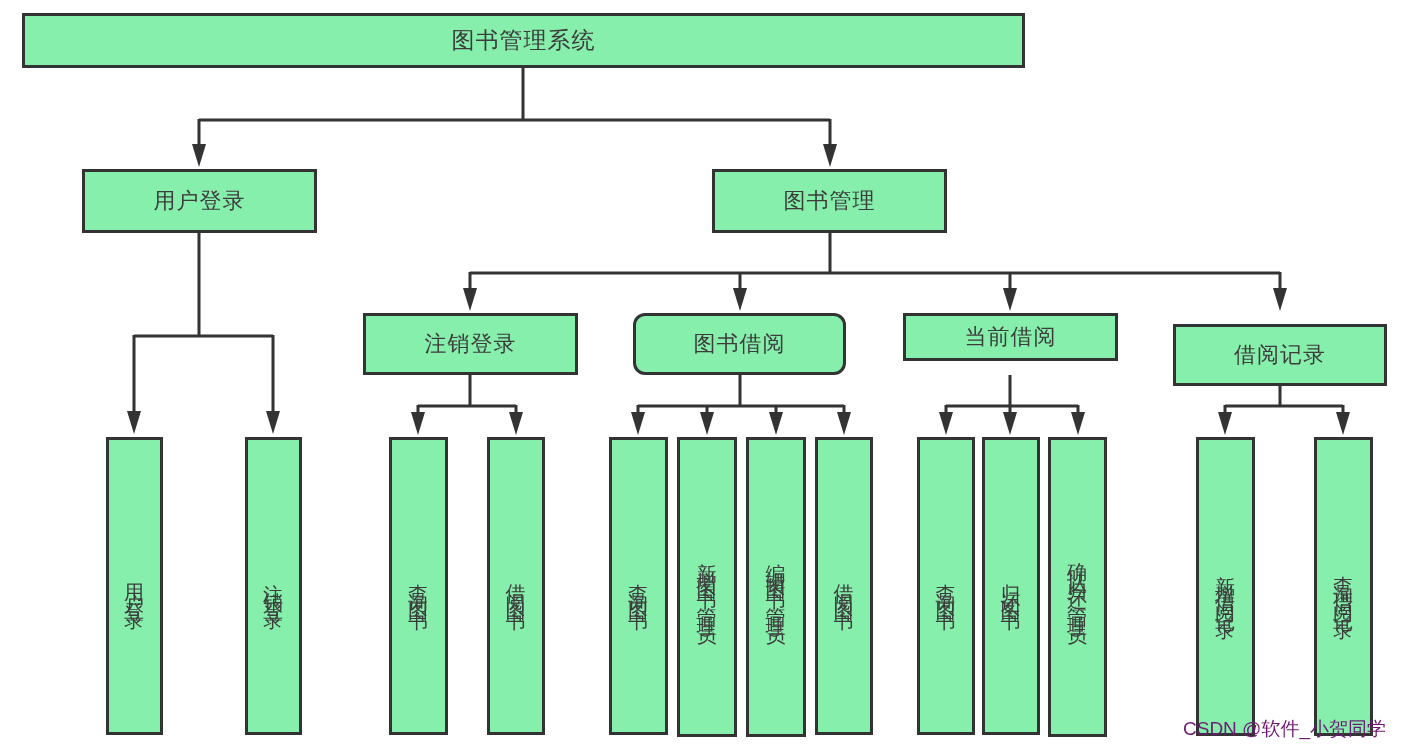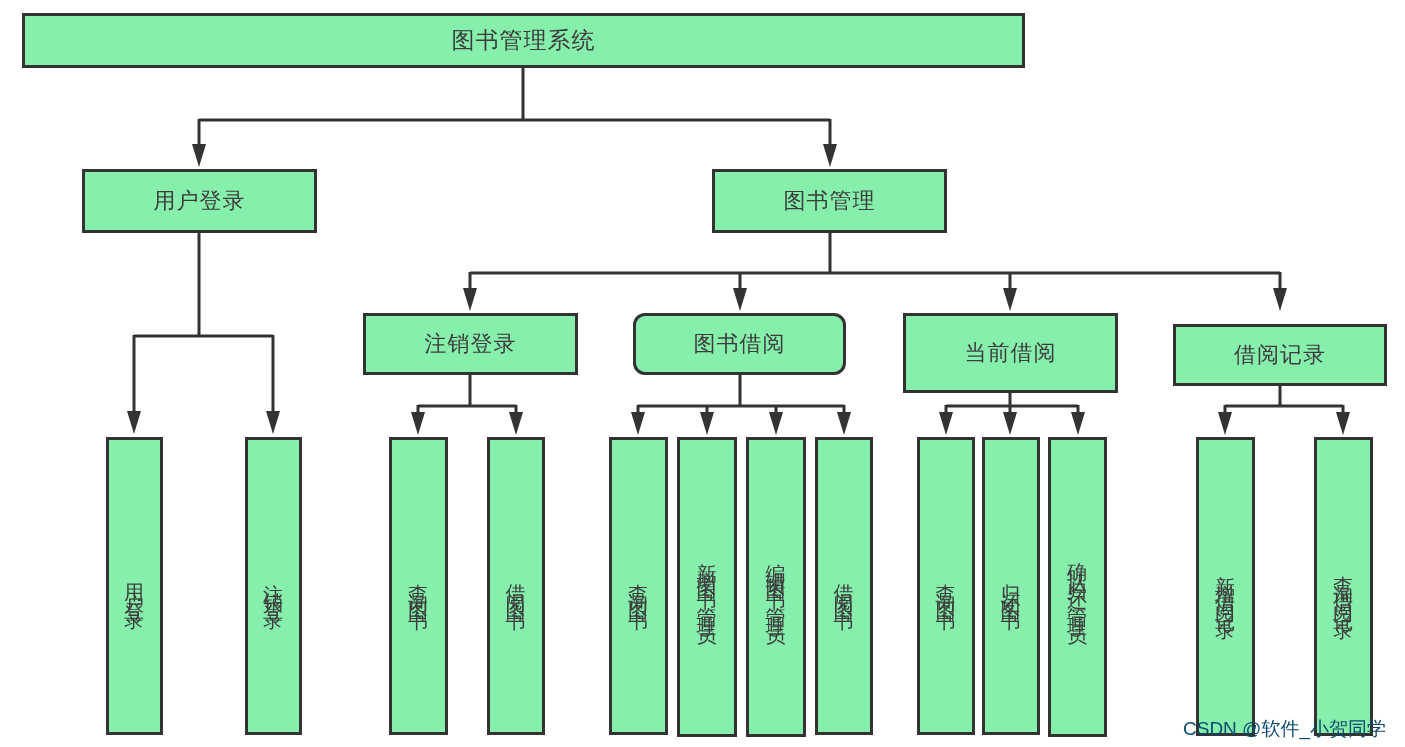--- a/index.html
+++ b/index.html
@@ -33,21 +33,21 @@
     writing-mode: vertical-rl;
     text-orientation: mixed;
     letter-spacing: 9px;
     line-height: 1;
   }
   .watermark {
     position: absolute;
     left: 1183px;
     top: 716px;
     font-size: 19px;
-    color: #0c4a6e;
+    color: #701a75;
     white-space: nowrap;
     z-index: 5;
   }
 </style>
 </head>
 <body>
 
 <div id="stage">
 
   <svg id="connectors" viewBox="0 0 1405 747" xmlns="http://www.w3.org/2000/svg">
@@ -107,21 +107,21 @@
   <div class="node hnode" style="left:712px; top:169px; width:235px; height:64px;">
     <span>图书管理</span>
   </div>
 
   <div class="node hnode" style="left:363px; top:313px; width:215px; height:62px;">
     <span>注销登录</span>
   </div>
   <div class="node hnode" style="left:633px; top:313px; width:213px; height:62px;border-radius:12px;">
     <span>图书借阅</span>
   </div>
-  <div class="node hnode" style="left:903px; top:313px; width:215px; height:80px;text-align:center;">
+  <div class="node hnode" style="left:903px; top:313px; width:215px; height:48px;text-align:center;">
     <span>当前借阅</span>
   </div>
   <div class="node hnode" style="left:1173px; top:324px; width:214px; height:62px;">
     <span>借阅记录</span>
   </div>
 
   <div class="node vnode" style="left:106px; top:437px; width:57px; height:298px;">
     <span class="vtext">用户登录</span>
   </div>
   <div class="node vnode" style="left:245px; top:437px; width:57px; height:298px;">

